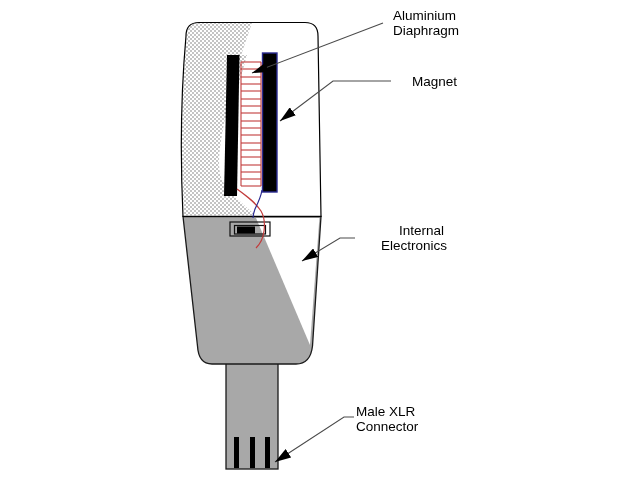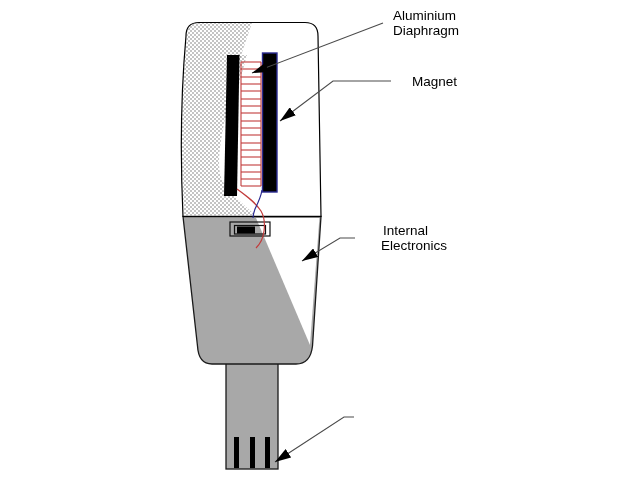--- a/index.html
+++ b/index.html
@@ -110,18 +110,22 @@
   <div class="label" style="left:393px;top:8px">
     <div>Aluminium</div>
     <div>Diaphragm</div>
   </div>
 
   <div class="label" style="left:412px;top:74px">
     <div>Magnet</div>
   </div>
 
   <div class="label" style="left:381px;top:223px">
-    <div style="margin-left:2px">Internal</div>
+    <div style="margin-left:18px">Internal</div>
     <div>Electronics</div>
   </div>
 
+  <div class="label" style="left:356px;top:404px">
+    <div>Male XLR</div>
+    <div>Connector</div>
+  </div>
 
 </div>
 
 </body></html>

